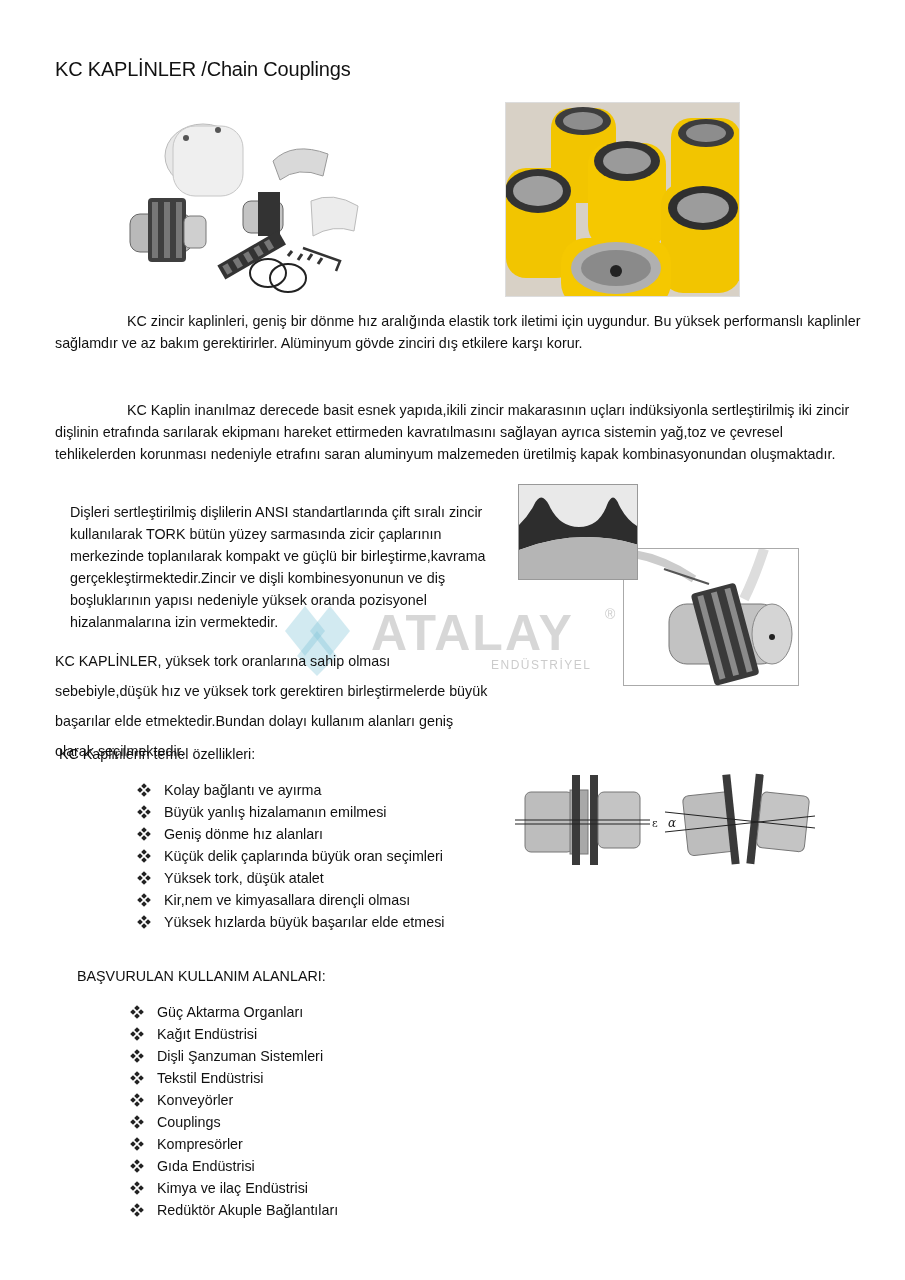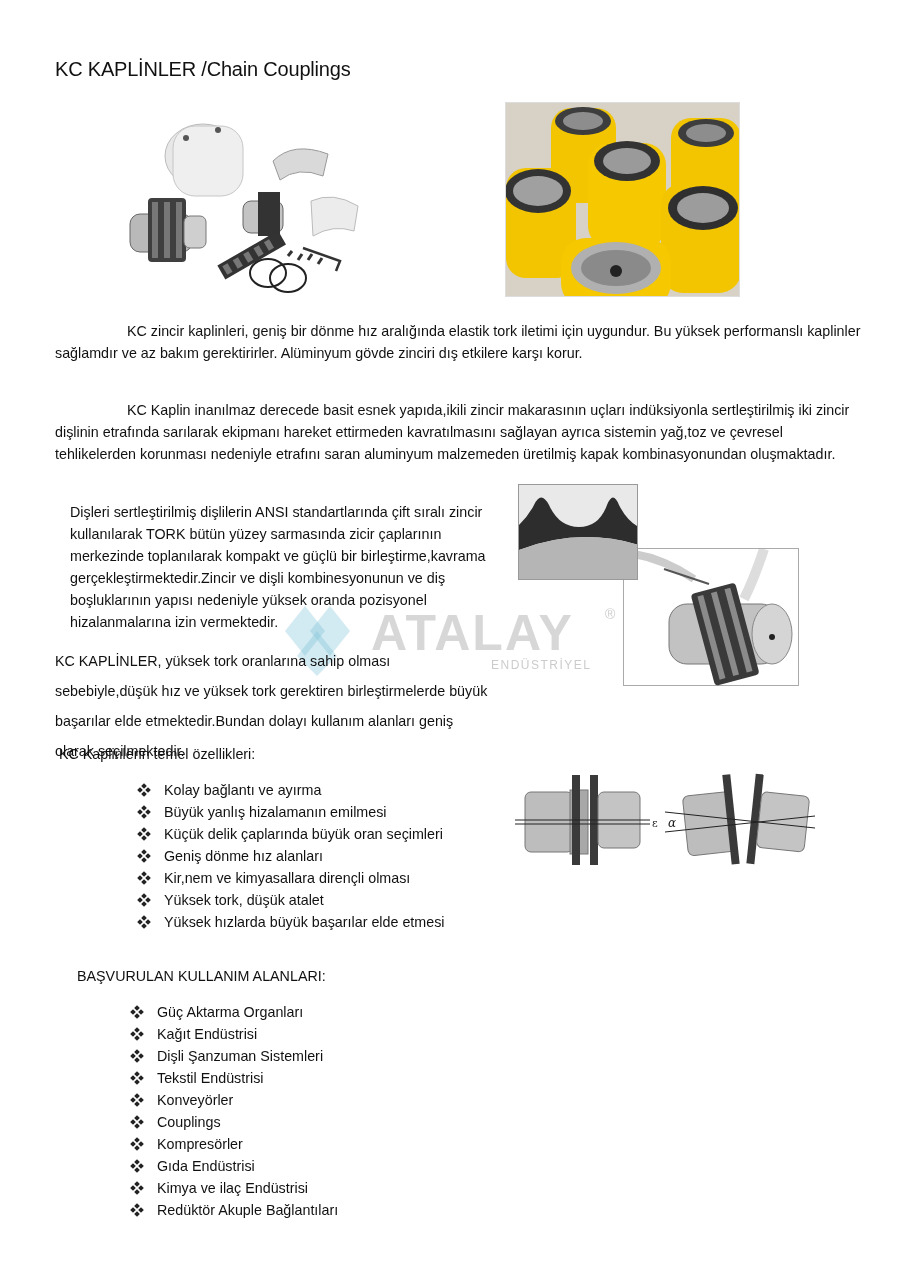--- a/index.html
+++ b/index.html
@@ -1,21 +1,21 @@
 <!DOCTYPE html>
 <html><head>
 <meta charset="utf-8">
 <style>
   * { box-sizing: border-box; margin: 0; padding: 0; }
   html, body { width: 905px; height: 1280px; background: #ffffff; }
   body { position: relative; font-family: "Liberation Sans", "DejaVu Sans", sans-serif; color: #111; overflow: hidden; }
   .abs { position: absolute; }
   .title { left: 55px; top: 58px; font-size: 20px; letter-spacing: -0.2px; color: #111; }
   .para { font-size: 14.3px; line-height: 21.8px; color: #111; }
-  .p1 { left: 55px; top: 321px; width: 810px; }
+  .p1 { left: 55px; top: 311px; width: 810px; }
   .p2 { left: 55px; top: 368px; width: 810px; margin-top: 32px; }
   .indent { display: inline-block; width: 72px; }
   .p3 { left: 70px; top: 501px; width: 440px; font-size: 14.3px; line-height: 22px; }
   .p4 { left: 55px; top: 646px; width: 440px; font-size: 14.3px; line-height: 30px; }
   .h-features { left: 59px; top: 746px; font-size: 14.3px; }
   .h-areas { left: 77px; top: 968px; font-size: 14.3px; text-align: center; }
   ul.list { list-style: none; }
   ul.list li { display: flex; align-items: center; height: 22px; font-size: 14.3px; }
   .bullet { width: 26px; display: inline-flex; align-items: center; justify-content: flex-start; }
   .feat-list { left: 138px; top: 779px; }
@@ -190,54 +190,54 @@
     </li>
   <li>
       <span class="bullet">
         <span class="dia">
           <i></i>
           <i></i>
           <i></i>
           <i></i>
         </span>
       </span>
+      <span>Geniş dönme hız alanları</span>
+    </li>
+  <li>
+      <span class="bullet">
+        <span class="dia">
+          <i></i>
+          <i></i>
+          <i></i>
+          <i></i>
+        </span>
+      </span>
       <span>Küçük delik çaplarında büyük oran seçimleri</span>
     </li>
   <li>
       <span class="bullet">
         <span class="dia">
           <i></i>
           <i></i>
           <i></i>
           <i></i>
         </span>
       </span>
-      <span>Geniş dönme hız alanları</span>
+      <span>Yüksek tork, düşük atalet</span>
     </li>
   <li>
       <span class="bullet">
         <span class="dia">
           <i></i>
           <i></i>
           <i></i>
           <i></i>
         </span>
       </span>
       <span>Kir,nem ve kimyasallara dirençli olması</span>
-    </li>
-  <li>
-      <span class="bullet">
-        <span class="dia">
-          <i></i>
-          <i></i>
-          <i></i>
-          <i></i>
-        </span>
-      </span>
-      <span>Yüksek tork, düşük atalet</span>
     </li>
   <li>
       <span class="bullet">
         <span class="dia">
           <i></i>
           <i></i>
           <i></i>
           <i></i>
         </span>
       </span>

